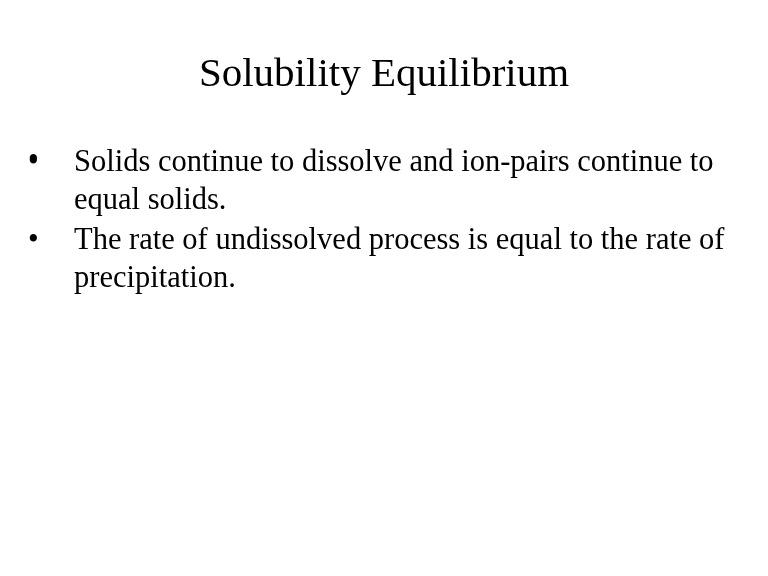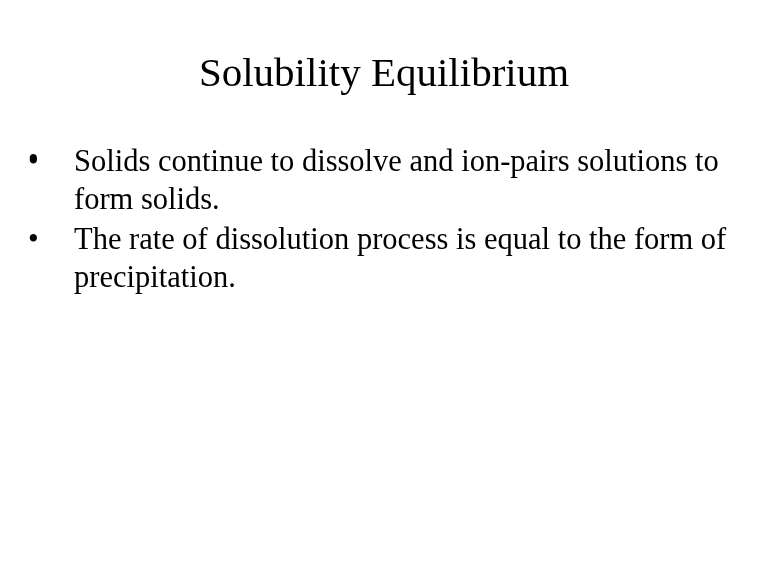--- a/index.html
+++ b/index.html
@@ -20,20 +20,20 @@
 <body>
 
 <div>
   <div class="title">Solubility Equilibrium</div>
   <ul class="bullets">
     <li class="bullet">
       <span class="dot">•</span>
     </li>
     <li class="bullet">
       <span class="dot">•</span>
-      <span>Solids continue to dissolve and ion-pairs solutions to form solids.</span>
+      <span>Solids continue to dissolve and ion-pairs continue to equal solids.</span>
     </li>
     <li class="bullet">
       <span class="dot">•</span>
-      <span>The rate of dissolution process is equal to the form of precipitation.</span>
+      <span>The rate of undissolved process is equal to the rate of precipitation.</span>
     </li>
   </ul>
 </div>
 
 </body></html>

